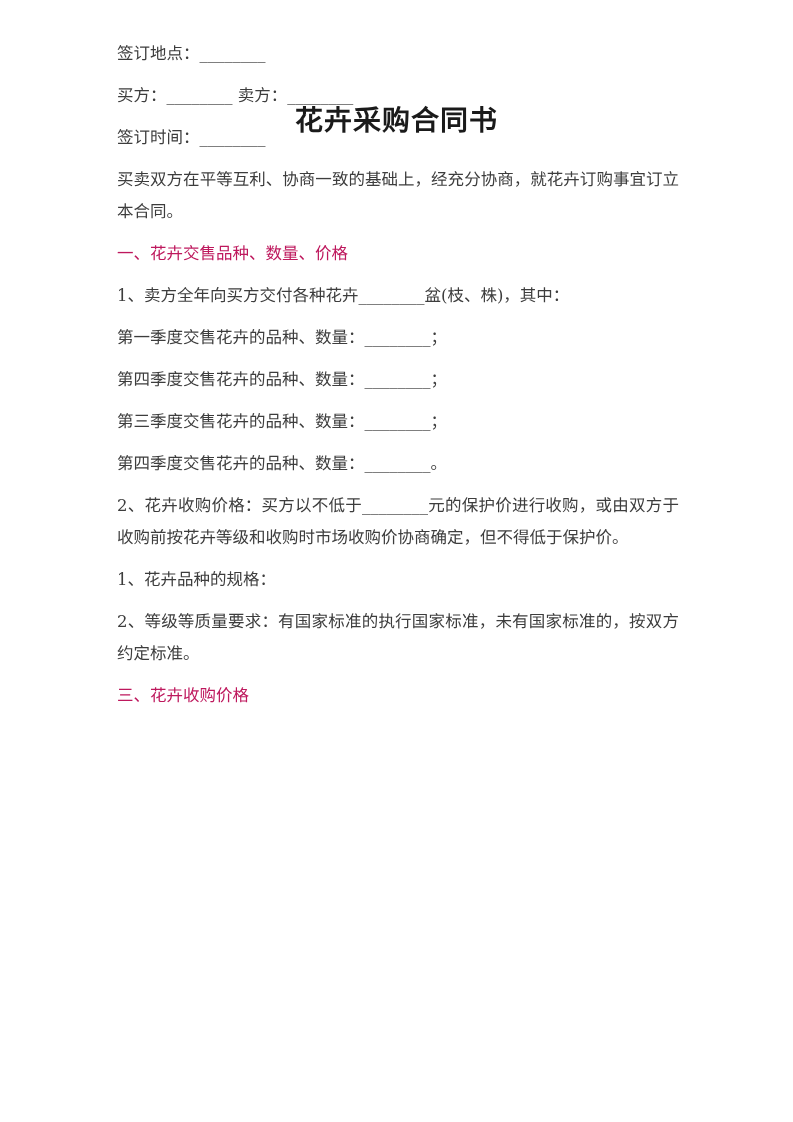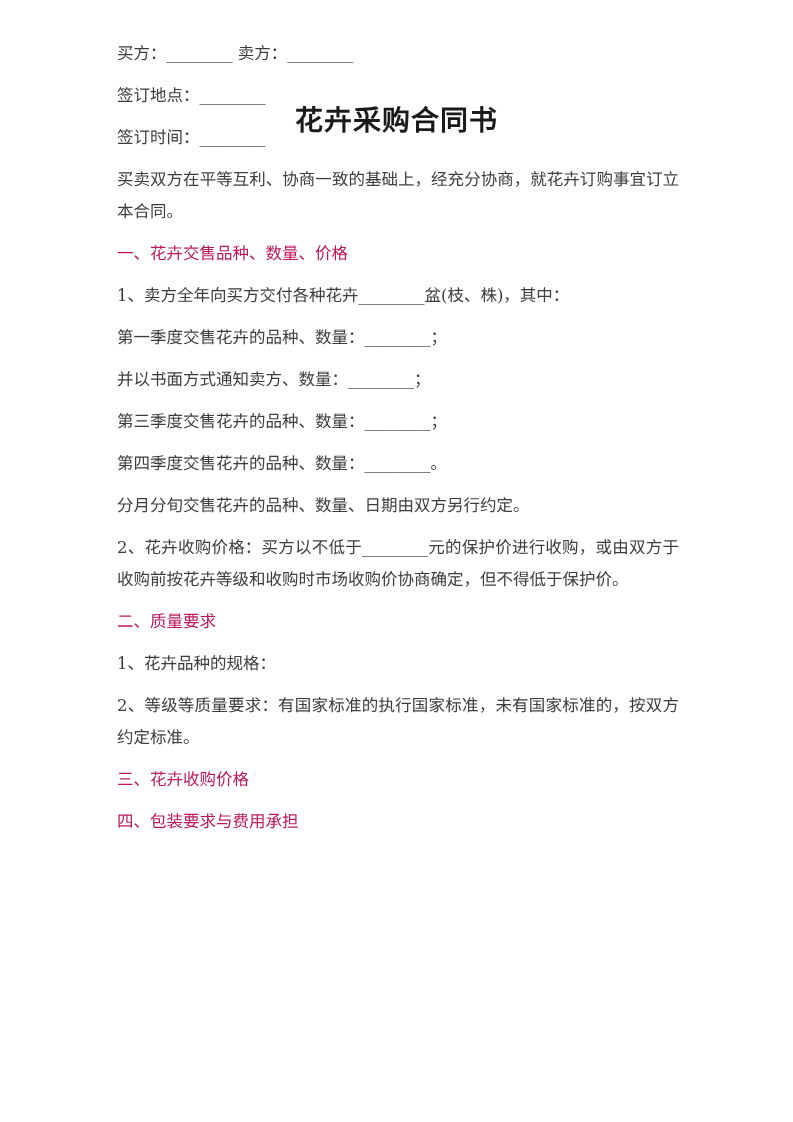--- a/index.html
+++ b/index.html
@@ -67,49 +67,46 @@
 </style>
 </head>
 <body>
 
 <div class="page">
 
   <h1 class="doc-title">花卉采购合同书</h1>
 
   <div class="doc-body gap-title">
 
+    <p class="para">签订地点：________</p>
+
     <p class="para">买方：________ 卖方：________</p>
-
-    <p class="para">签订地点：________</p>
 
     <p class="para">签订时间：________</p>
 
     <p class="para">买卖双方在平等互利、协商一致的基础上，经充分协商，就花卉订购事宜订立本合同。</p>
 
     <p class="para heading">一、花卉交售品种、数量、价格</p>
 
     <p class="para">1、卖方全年向买方交付各种花卉________盆(枝、株)，其中：</p>
 
     <p class="para">第一季度交售花卉的品种、数量：________；</p>
 
-    <p class="para">并以书面方式通知卖方、数量：________；</p>
+    <p class="para">第四季度交售花卉的品种、数量：________；</p>
 
     <p class="para">第三季度交售花卉的品种、数量：________；</p>
 
     <p class="para">第四季度交售花卉的品种、数量：________。</p>
 
-    <p class="para">分月分旬交售花卉的品种、数量、日期由双方另行约定。</p>
 
     <p class="para">2、花卉收购价格：买方以不低于________元的保护价进行收购，或由双方于收购前按花卉等级和收购时市场收购价协商确定，但不得低于保护价。</p>
 
-    <p class="para heading">二、质量要求</p>
 
     <p class="para">1、花卉品种的规格：</p>
 
     <p class="para">2、等级等质量要求：有国家标准的执行国家标准，未有国家标准的，按双方约定标准。</p>
 
     <p class="para heading">三、花卉收购价格</p>
 
 
-    <p class="para heading">四、包装要求与费用承担</p>
 
   </div>
 </div>
 
 </body></html>

